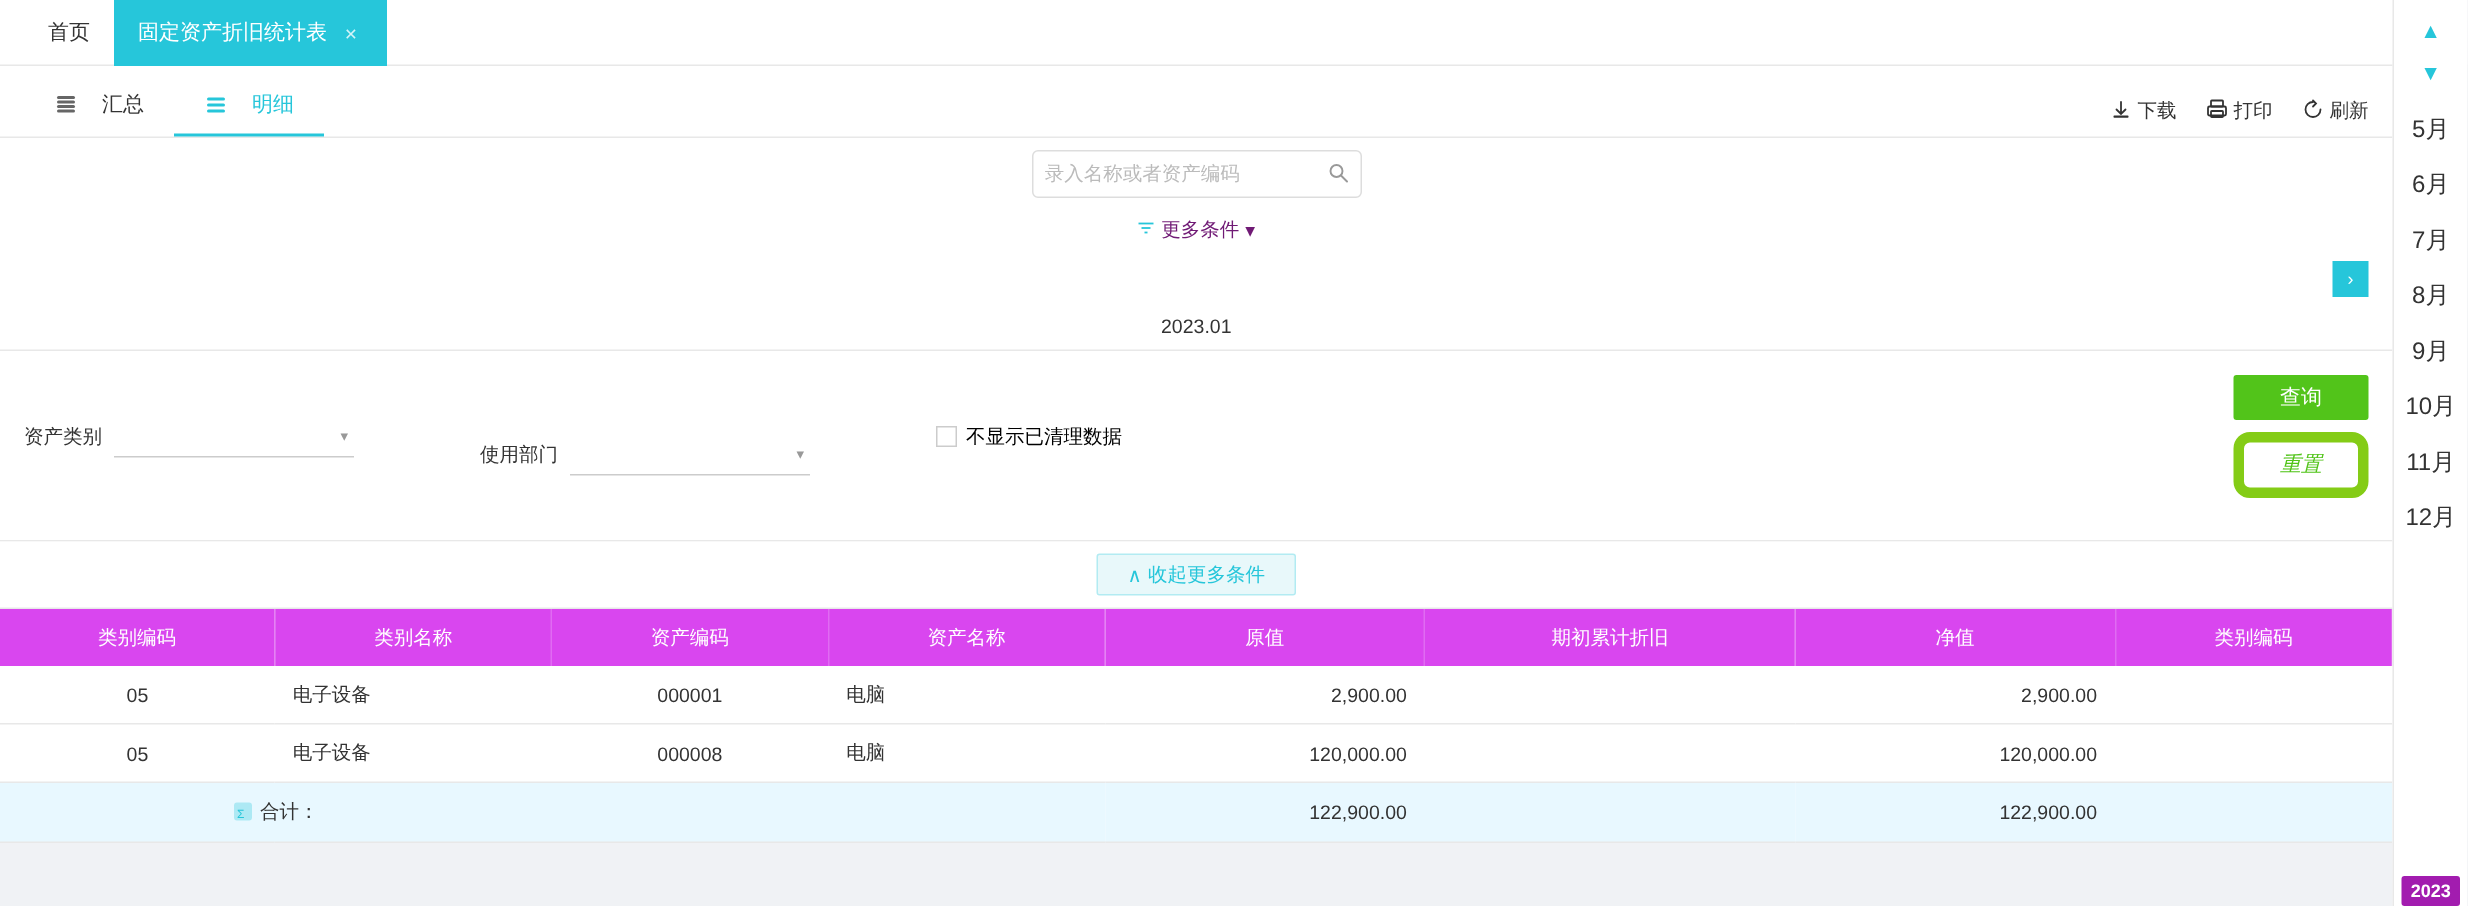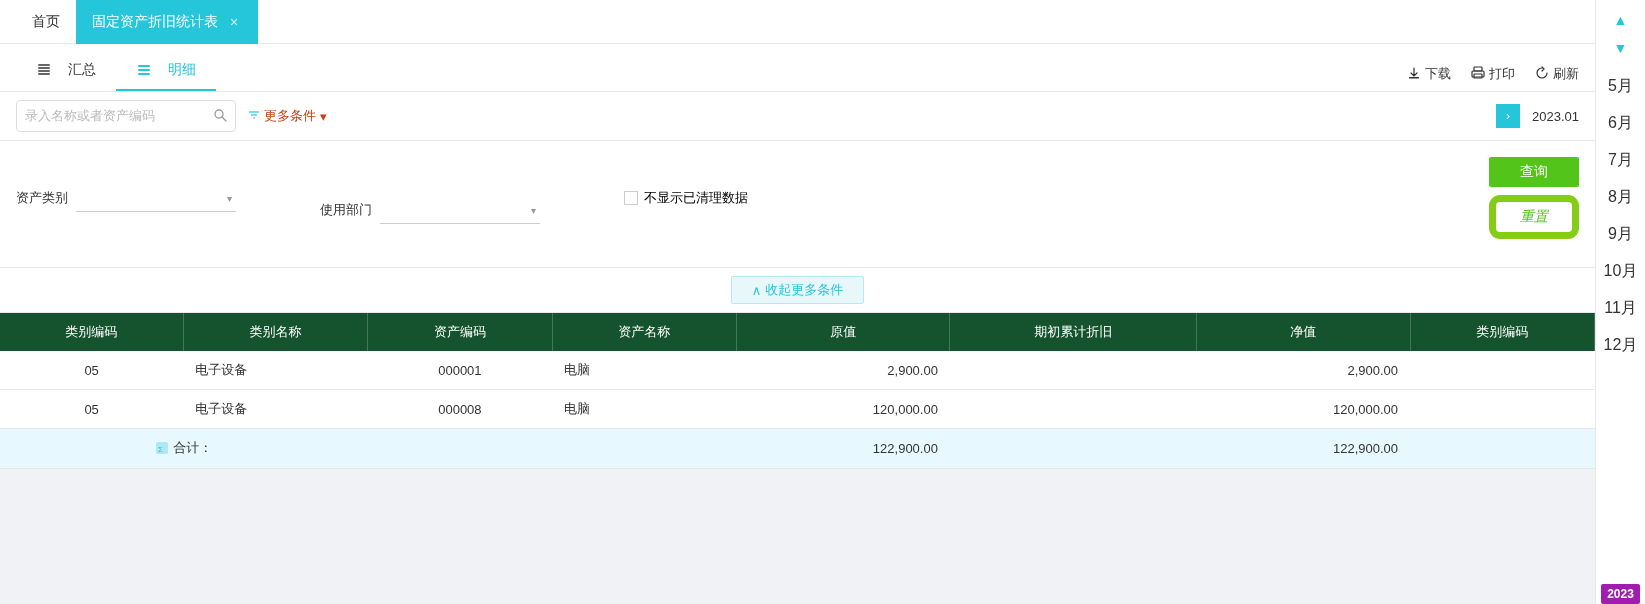--- a/index.html
+++ b/index.html
@@ -119,35 +119,36 @@
     }
 
     
     .filter-bar {
       background: #fff;
       display: flex;
       align-items: center;
       padding: 8px 16px;
       border-bottom: 1px solid #e8e8e8;
       gap: 12px;
+      flex-direction: column;
     }
     .search-input {
       border: 1px solid #ddd;
       border-radius: 4px;
       padding: 4px 8px;
       width: 220px;
       height: 32px;
       color: #999;
       font-size: 13px;
       display: flex;
       align-items: center;
       gap: 8px;
     }
     .more-conditions {
-      color: #c2410c;
+      color: #701a75;
       cursor: pointer;
       display: flex;
       align-items: center;
       gap: 4px;
       font-size: 13px;
     }
     .filter-expand-btn {
       margin-left: auto;
       width: 24px;
       height: 24px;
@@ -268,21 +269,21 @@
     
     .table-container {
       background: #fff;
       overflow: auto;
     }
     table {
       width: 100%;
       border-collapse: collapse;
     }
     thead tr {
-      background: #14532d;
+      background: #d946ef;
       color: #fff;
       margin-top: 44px;
     }
     thead th {
       padding: 10px 12px;
       text-align: center;
       font-weight: normal;
       font-size: 13px;
       border-right: 1px solid rgba(255,255,255,0.2);
     }

